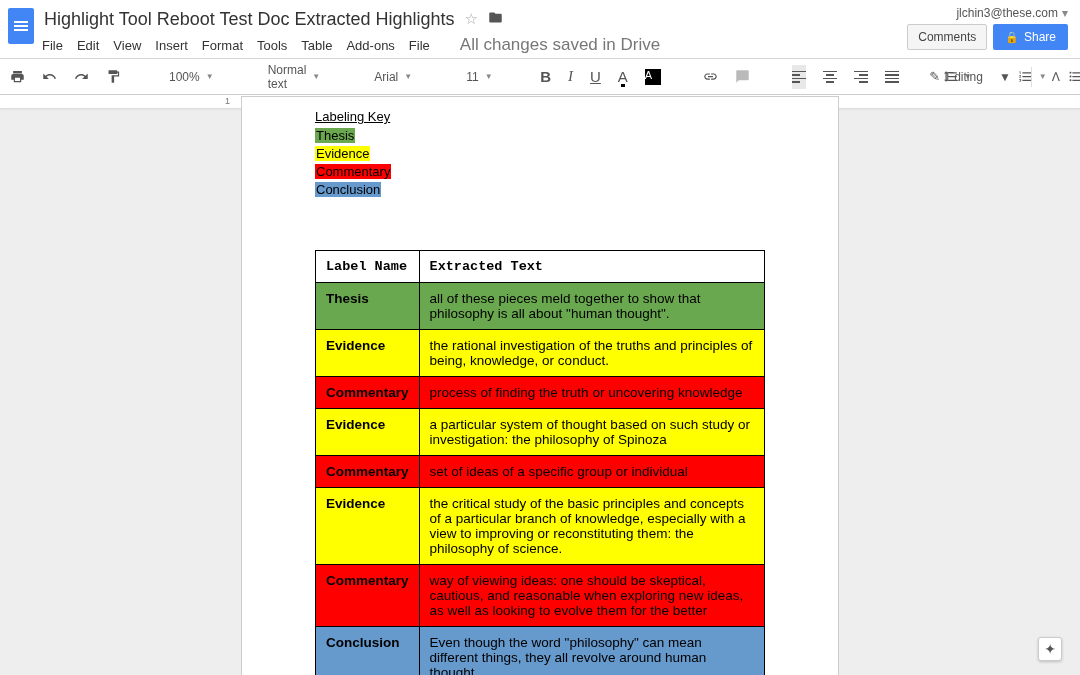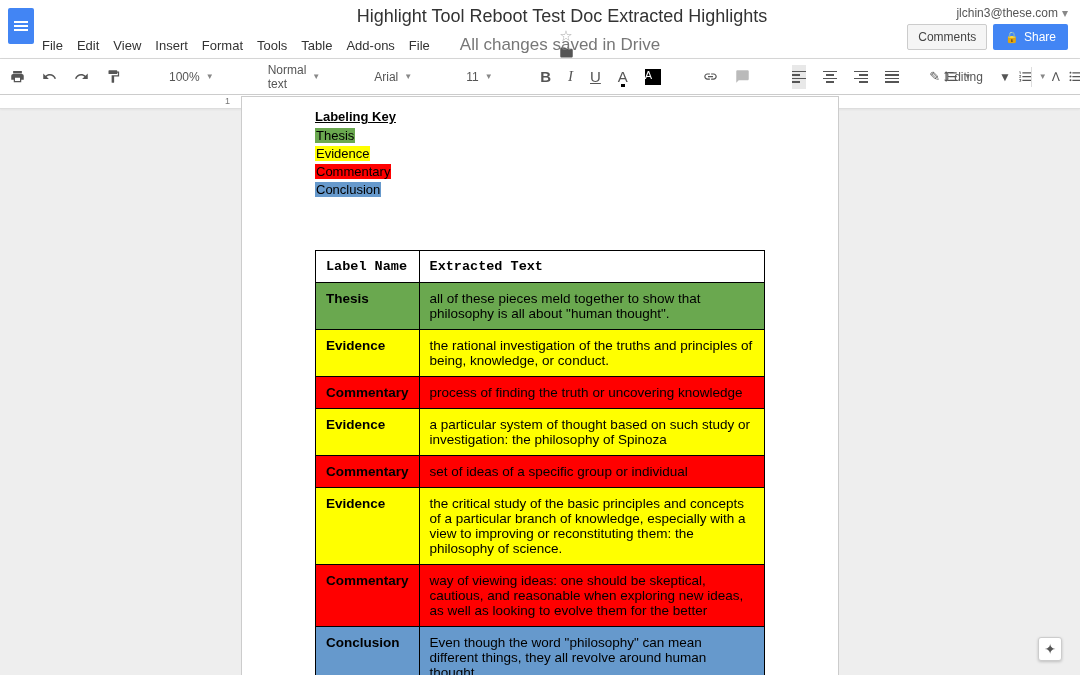--- a/index.html
+++ b/index.html
@@ -1,19 +1,19 @@
 <!DOCTYPE html>
 <html><head>
 <meta charset="utf-8">
 <style>
   * { box-sizing: border-box; margin: 0; padding: 0; }
   body { font-family: Arial, sans-serif; background: #eeeeee; width: 1080px; height: 675px; overflow: hidden; position: relative; }
   
   .header { background: #fff; border-bottom: 1px solid #d9d9d9; }
-  .title-row { display: flex; align-items: center; height: 32px; padding-left: 42px; padding-top: 6px; flex-direction: column; }
+  .title-row { display: flex; align-items: center; height: 32px; padding-left: 42px; padding-top: 6px; }
   .logo { position: absolute; left: 8px; top: 8px; width: 26px; height: 36px; background: #4285f4; border-radius: 2px; display: flex; flex-direction: column; justify-content: center; align-items: center; gap: 2px; }
   .logo-line { width: 14px; height: 2px; background: #fff; }
   .doc-title { font-size: 18px; color: #333; padding-left: 2px; }
   .star-icon, .folder-icon { color: #aaa; margin-left: 10px; font-size: 15px; cursor: pointer; }
   .folder-icon { color: #777; }
   
   .menu-row { display: flex; align-items: center; height: 26px; padding-left: 42px; font-size: 13px; color: #333; }
   .menu-item { margin-right: 14px; cursor: pointer; }
   .save-status { color: #777; margin-left: 16px; font-size: 17px; }
   
@@ -43,21 +43,21 @@
   .collapse-chev { font-size: 12px; cursor: pointer; padding: 4px 8px; }
   
   .ruler { background: #fff; height: 14px; border-bottom: 1px solid #ddd; position: relative; font-size: 9px; color: #777; box-shadow: 0 1px 2px rgba(0,0,0,0.05); }
   .ruler-inner { position: absolute; left: 225px; right: 255px; height: 100%; background: #fff; }
   .ruler-mark { position: absolute; top: 1px; }
   .ruler-indent { position: absolute; top: -2px; font-size: 10px; color: #88b3e8; }
   
   .canvas { position: absolute; top: 96px; left: 0; right: 0; bottom: 0; overflow: auto; }
   .page { width: 598px; margin: 0 auto; background: #fff; border: 1px solid #ccc; min-height: 700px; padding: 12px 73px 30px 73px; position: relative; }
   
-  .key-title { font-size: 13px; font-weight: bold; text-decoration: underline; margin-bottom: 2px; }
+  .key-title { font-size: 13px; font-weight: normal; text-decoration: underline; margin-bottom: 2px; }
   .key-row { font-size: 13px; display: inline-block; margin-bottom: 1px; padding: 0 1px; }
   .hl-green { background: #6aa84f; }
   .hl-yellow { background: #ffff00; }
   .hl-red { background: #ff0000; }
   .hl-blue { background: #6699cc; }
   
   .spacer { height: 52px; }
   
   table.extract { width: 100%; border-collapse: collapse; font-size: 13.5px; }
   table.extract td, table.extract th { border: 1px solid #000; padding: 8px 10px; vertical-align: top; text-align: left; }

